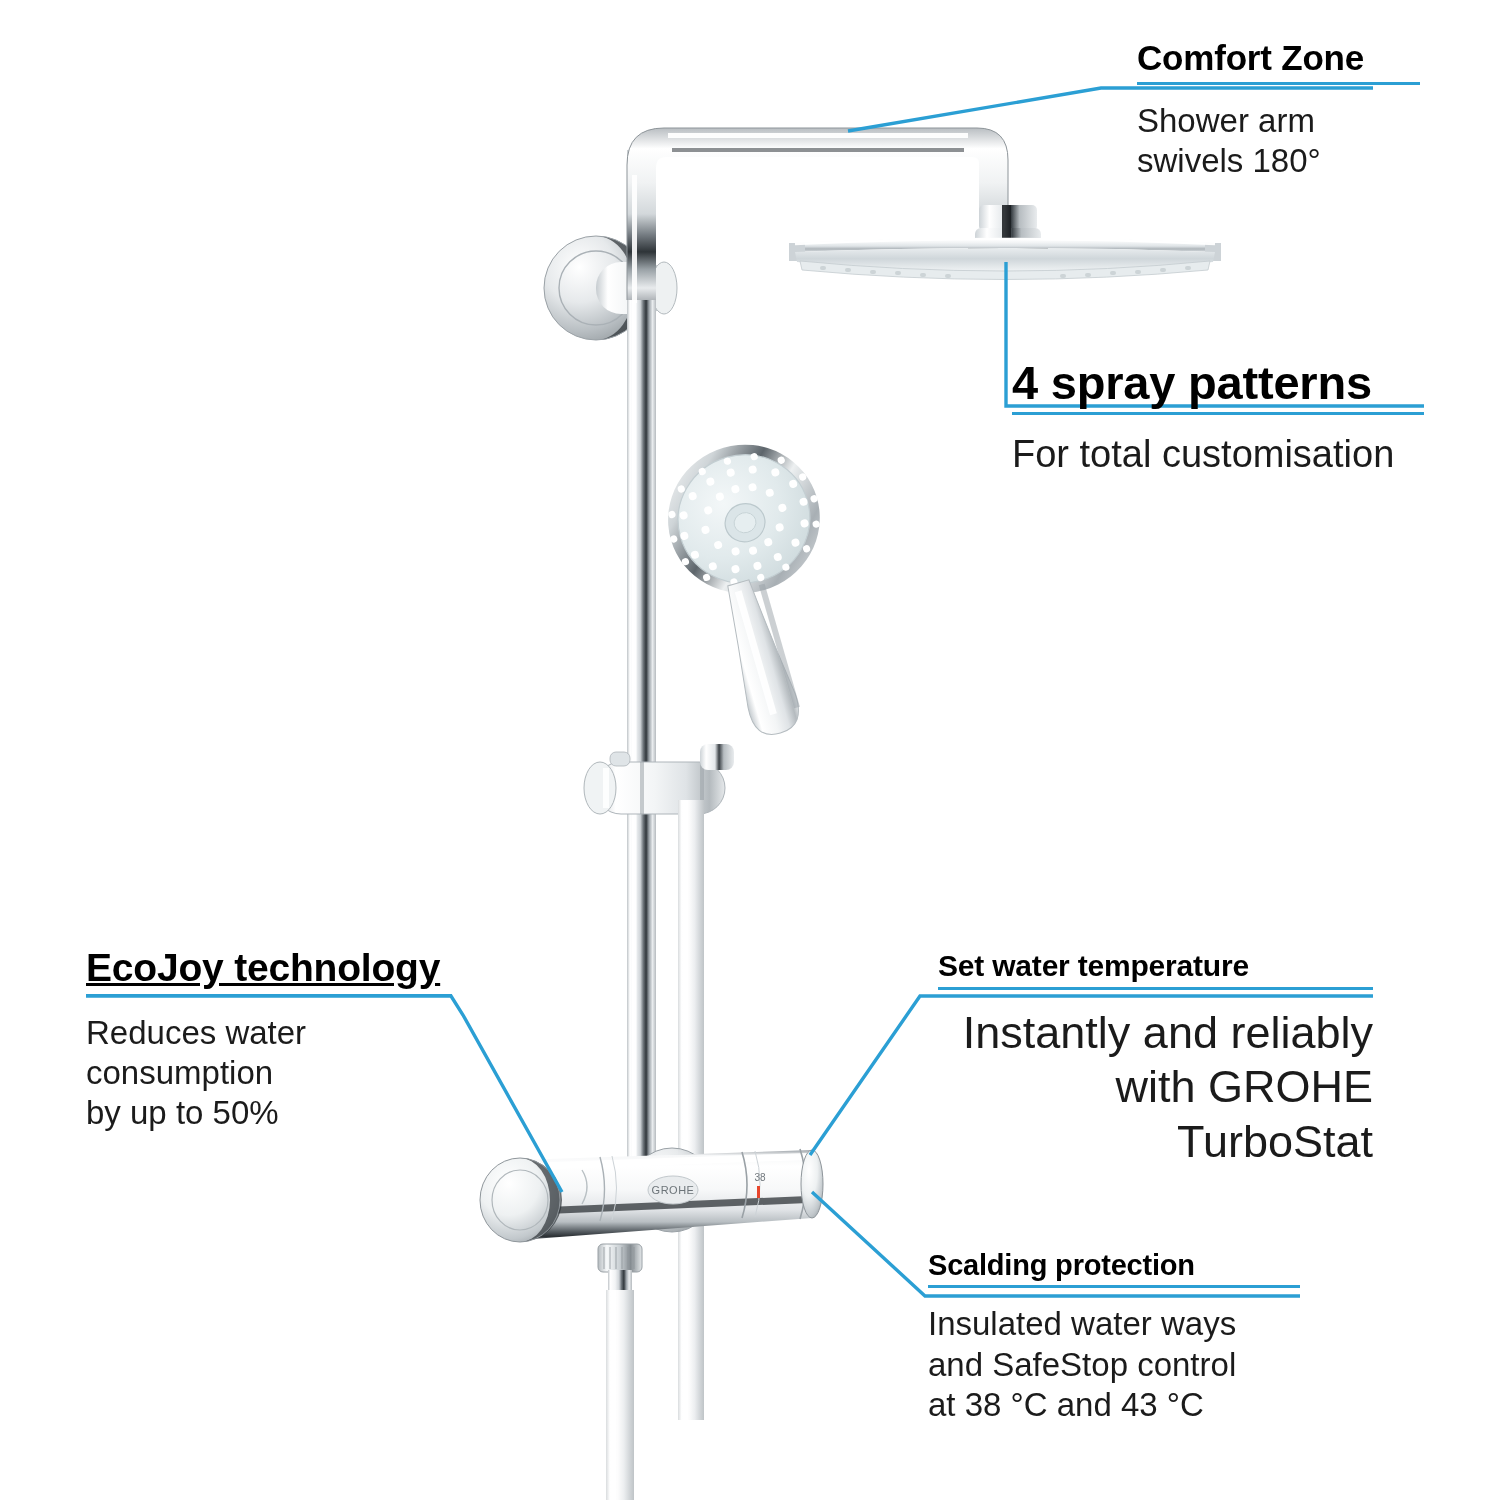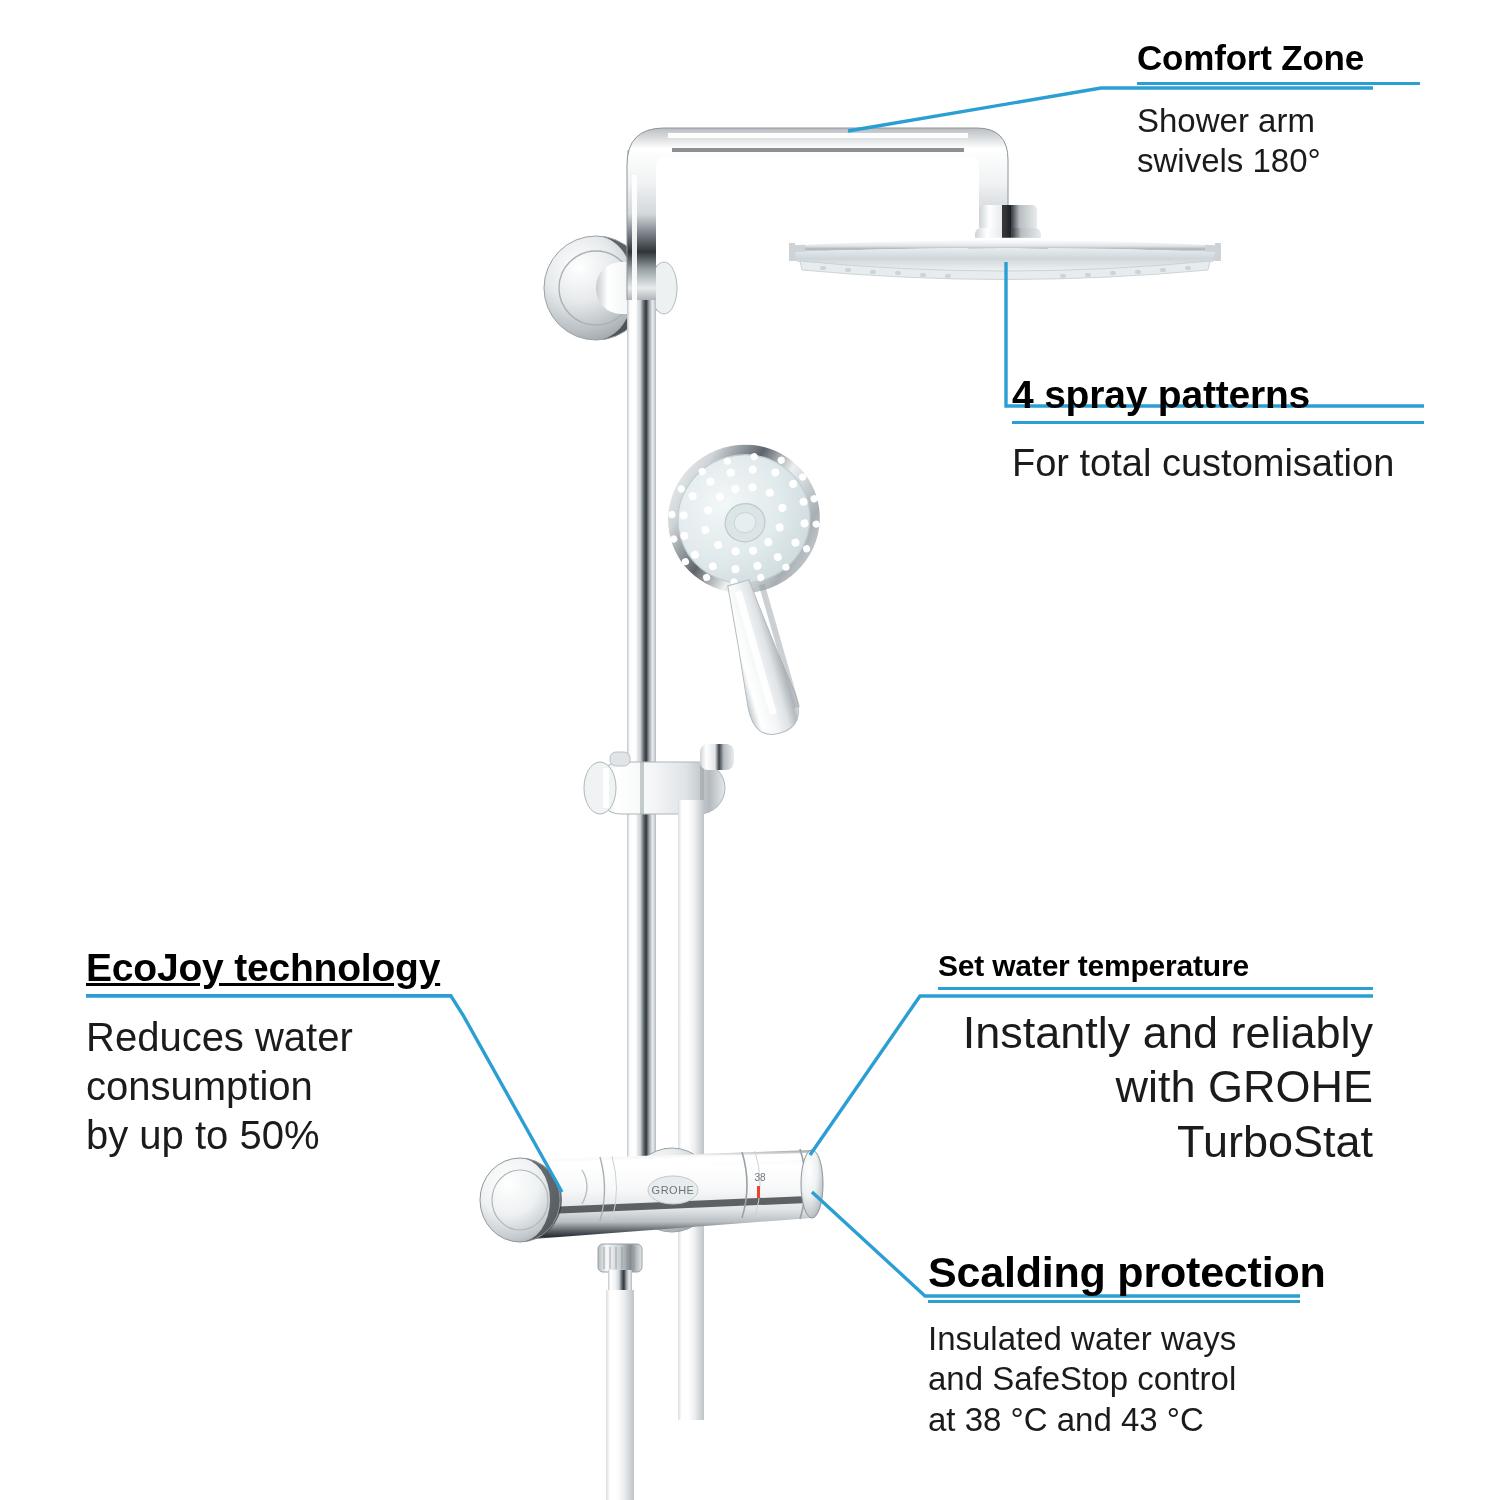--- a/index.html
+++ b/index.html
@@ -42,33 +42,33 @@
     line-height: 1.22;
     margin-top: 16px;
     white-space: pre-line;
   }
 
   #co-comfort       { left: 1137px; top: 40px;   width: 283px; }
   #co-comfort .c-title { font-size: 35px; }
   #co-comfort .c-body  { font-size: 33px; }
 
   #co-spray         { left: 1012px; top: 358px;  width: 412px; }
-  #co-spray .c-title { font-size: 39px; margin-top: 17px; }
+  #co-spray .c-title { font-size: 47px; }
   #co-spray .c-body  { font-size: 38px; }
 
   #co-eco           { left: 86px;   top: 948px;  width: 366px; }
   #co-eco .c-title  { font-size: 39px; text-decoration: underline; }
-  #co-eco .c-body   { font-size: 40px; }
+  #co-eco .c-body   { font-size: 33px; }
 
   #co-temp          { left: 938px;  top: 950px;  width: 435px; }
   #co-temp .c-title { font-size: 30px; }
   #co-temp .c-body  { font-size: 45px; text-align: right; }
 
   #co-scald         { left: 928px;  top: 1250px; width: 372px; }
-  #co-scald .c-title { font-size: 43px; }
+  #co-scald .c-title { font-size: 29px; }
   #co-scald .c-body  { font-size: 33px; }
 
   
   #leaders, #product {
     position: absolute;
     left: 0; top: 0;
     width: 1500px;
     height: 1500px;
   }
   #leaders { pointer-events: none; }

